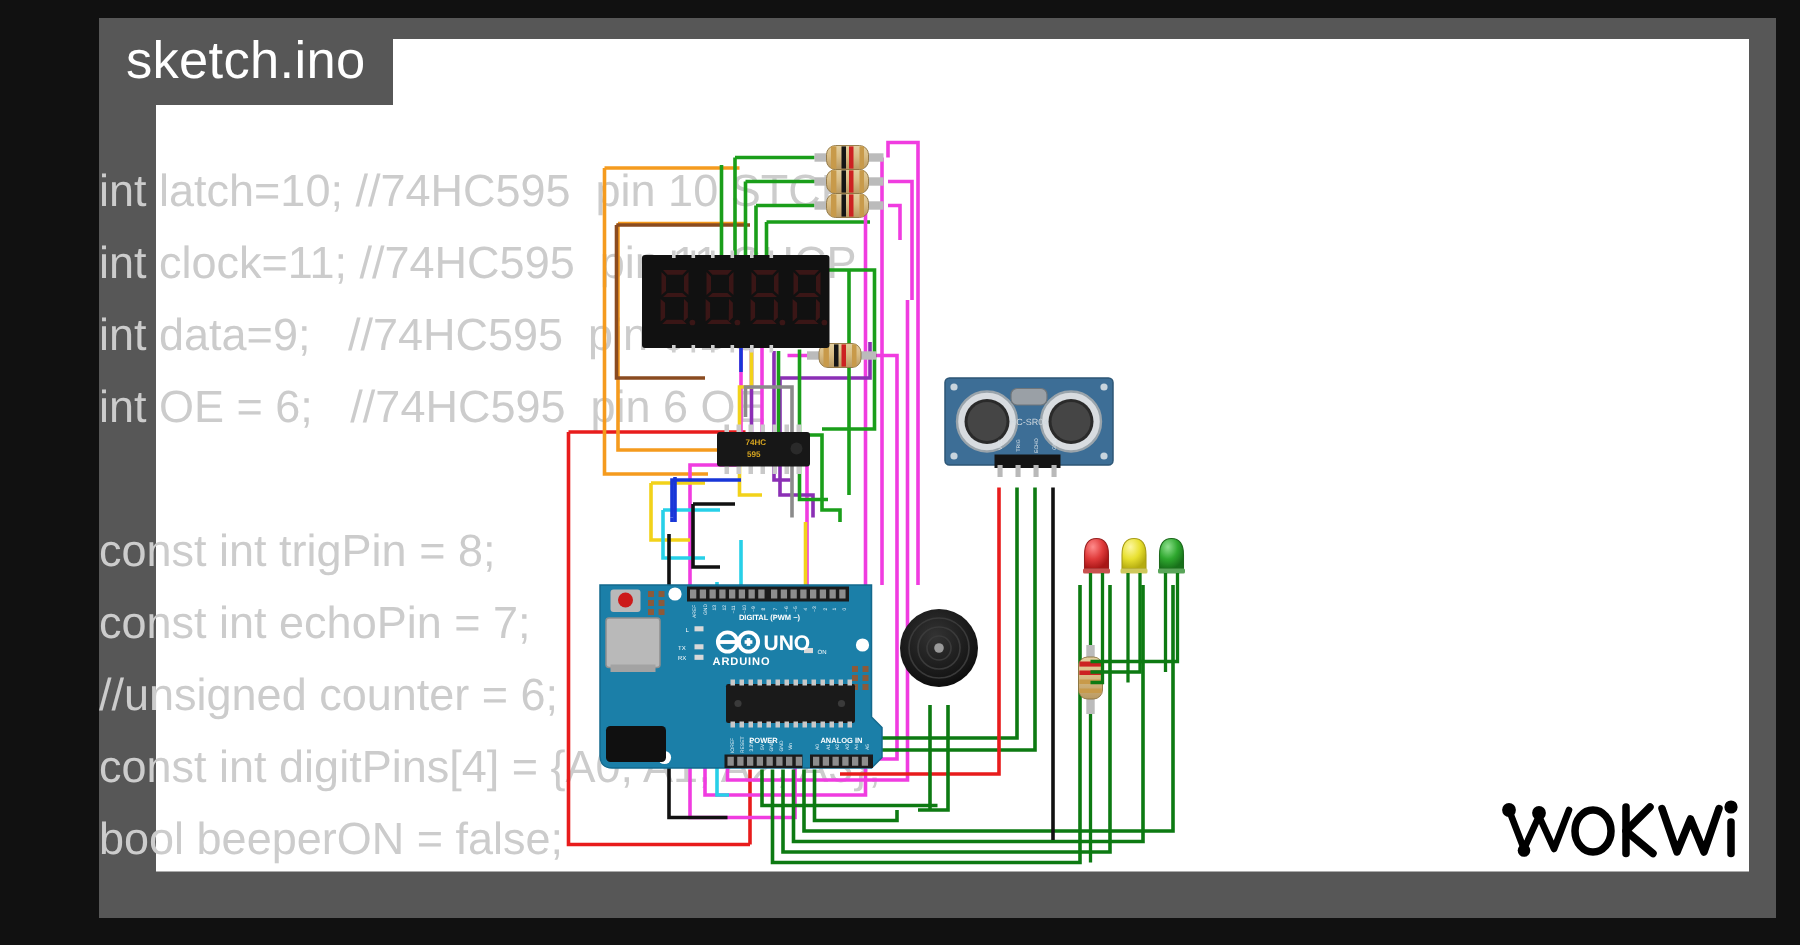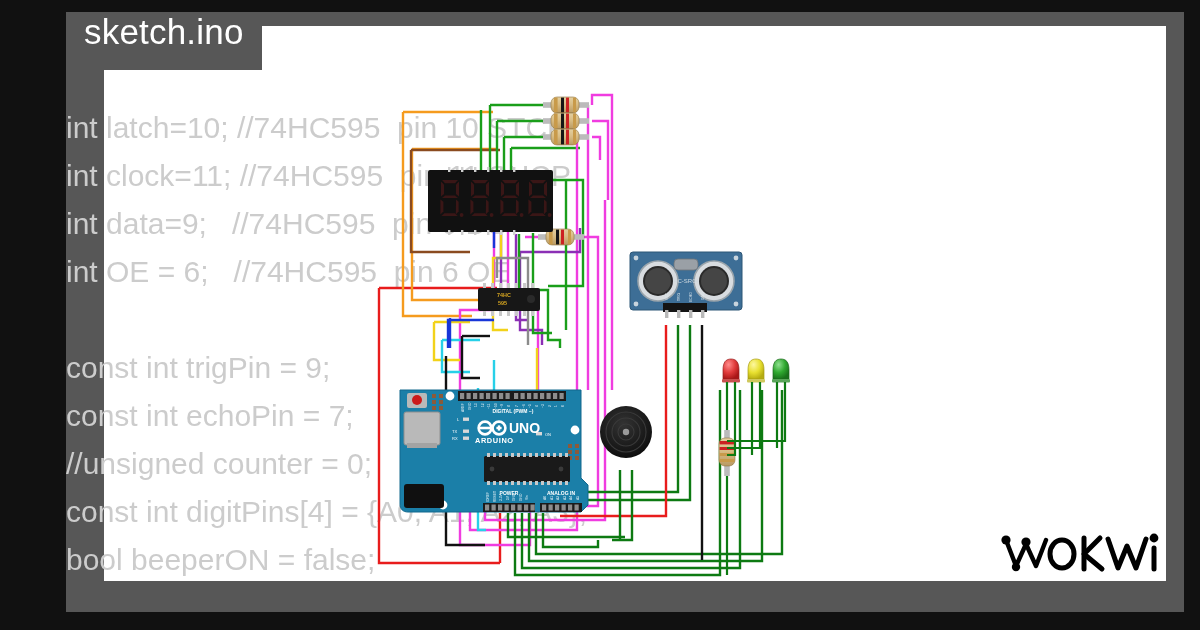--- a/index.html
+++ b/index.html
@@ -26,21 +26,21 @@
     overflow: hidden;
   }
 
   
   .tab {
     position: absolute;
     left: 66px; top: 12px;
     height: 58px;
     padding: 0 18px;
     background: #575757;
-    display: flex; align-items: flex-start;
+    display: flex; align-items: center;
     z-index: 40;
   }
   .tab-title {
     color: #ffffff;
     font-size: 35px;
     letter-spacing: 0.2px;
     font-family: "Liberation Sans", sans-serif;
     white-space: nowrap;
   }
 
@@ -80,23 +80,23 @@
 
   <div class="canvas">
   </div>
 
   <div class="code">
     <div class="code-line">int latch=10; //74HC595  pin 10 STCP</div>
     <div class="code-line">int clock=11; //74HC595  pin 11 SHCP</div>
     <div class="code-line">int data=9;   //74HC595  pin 6 DS</div>
     <div class="code-line">int OE = 6;   //74HC595  pin 6 OE</div>
     <div class="code-line">&nbsp;</div>
-    <div class="code-line">const int trigPin = 9;</div>
+    <div class="code-line">const int trigPin = 8;</div>
     <div class="code-line">const int echoPin = 7;</div>
-    <div class="code-line">//unsigned counter = 0;</div>
+    <div class="code-line">//unsigned counter = 6;</div>
     <div class="code-line">const int digitPins[4] = {A0, A1, A2, A3};</div>
     <div class="code-line">bool beeperON = false;</div>
   </div>
 
   <svg class="circuit" viewBox="0 0 1200 630">
     <defs>
       <clipPath id="canvasClip">
         <rect x="104" y="26" width="1062" height="555"></rect>
       </clipPath>
       <radialGradient id="ledRedG" cx="35%" cy="28%" r="75%">

